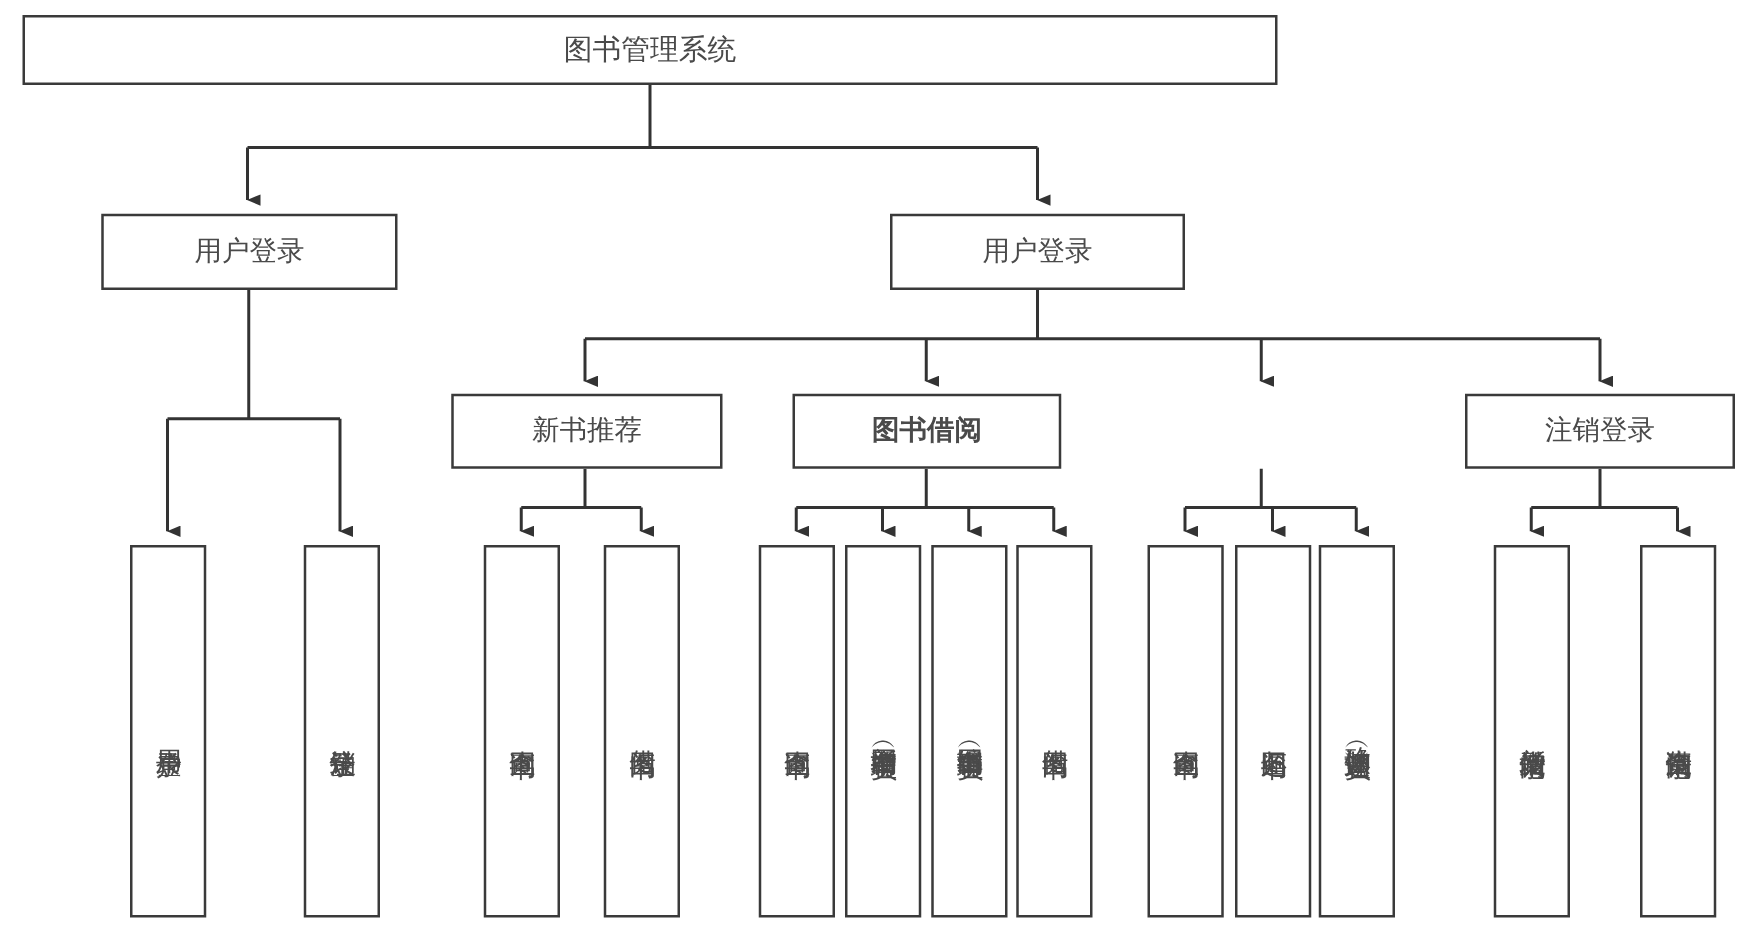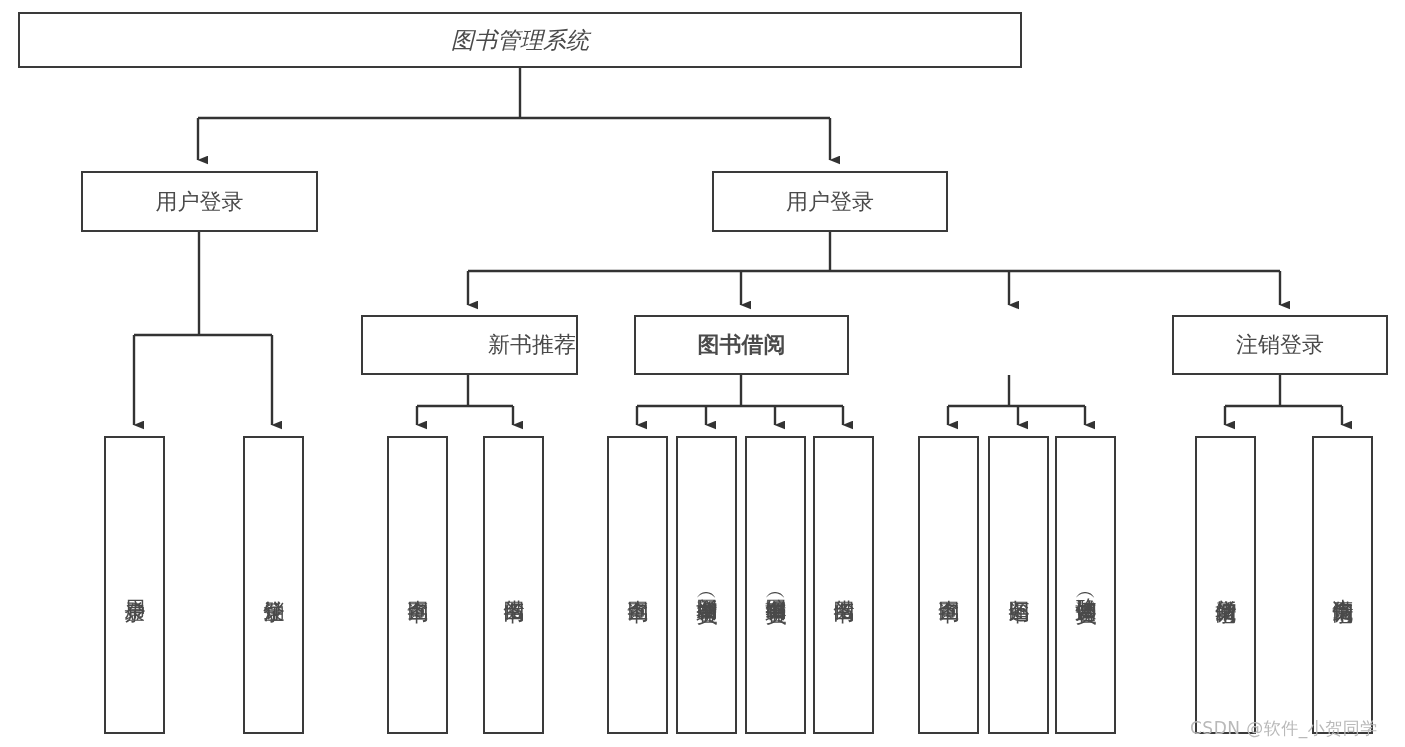--- a/index.html
+++ b/index.html
@@ -41,21 +41,20 @@
   }
   .node-label {
     display: block;
     text-align: center;
     line-height: 1.15;
     white-space: nowrap;
     color: #4a4a4a;
   }
   .node.root .node-label {
     font-size: 23px;
-    font-style: italic;
   }
   .node.level2 .node-label {
     font-size: 22px;
   }
   .node.level3 .node-label {
     font-size: 22px;
   }
   
   .node.leaf {
     align-items: center;
@@ -141,21 +140,21 @@
     <span class="node-label">图书管理系统</span>
   </div>
 
   <div class="node level2" style="left:81px; top:171px; width:237px; height:61px;">
     <span class="node-label">用户登录</span>
   </div>
   <div class="node level2" style="left:712px; top:171px; width:236px; height:61px;">
     <span class="node-label">用户登录</span>
   </div>
 
-  <div class="node level3" style="left:361px; top:315px; width:217px; height:60px;justify-content:flex-end;">
+  <div class="node level3" style="left:361px; top:315px; width:217px; height:60px;">
     <span class="node-label">新书推荐</span>
   </div>
   <div class="node level3" style="left:634px; top:315px; width:215px; height:60px;font-weight:bold;">
     <span class="node-label">图书借阅</span>
   </div>
   <div class="node level3" style="left:1172px; top:315px; width:216px; height:60px;">
     <span class="node-label">注销登录</span>
   </div>
 
   <div class="node leaf" style="left:104px; top:436px; width:61px; height:298px;">
@@ -195,15 +194,14 @@
     <span class="node-label">确认归还（管理员）</span>
   </div>
 
   <div class="node leaf" style="left:1195px; top:436px; width:61px; height:298px;">
     <span class="node-label">新增借阅记录</span>
   </div>
   <div class="node leaf" style="left:1312px; top:436px; width:61px; height:298px;">
     <span class="node-label">查询借阅记录</span>
   </div>
 
-  <div class="watermark">CSDN @软件_小贺同学</div>
 
 </div>
 
 </body></html>

